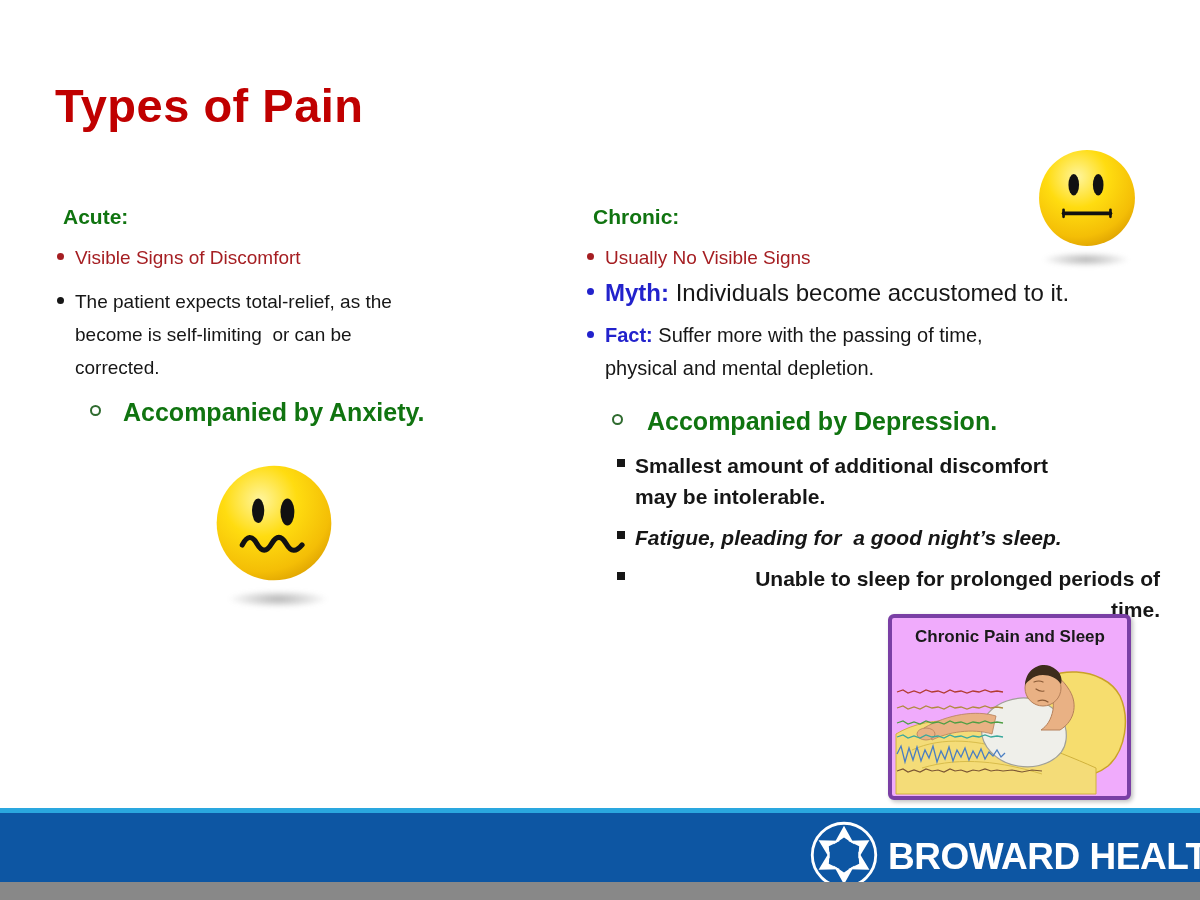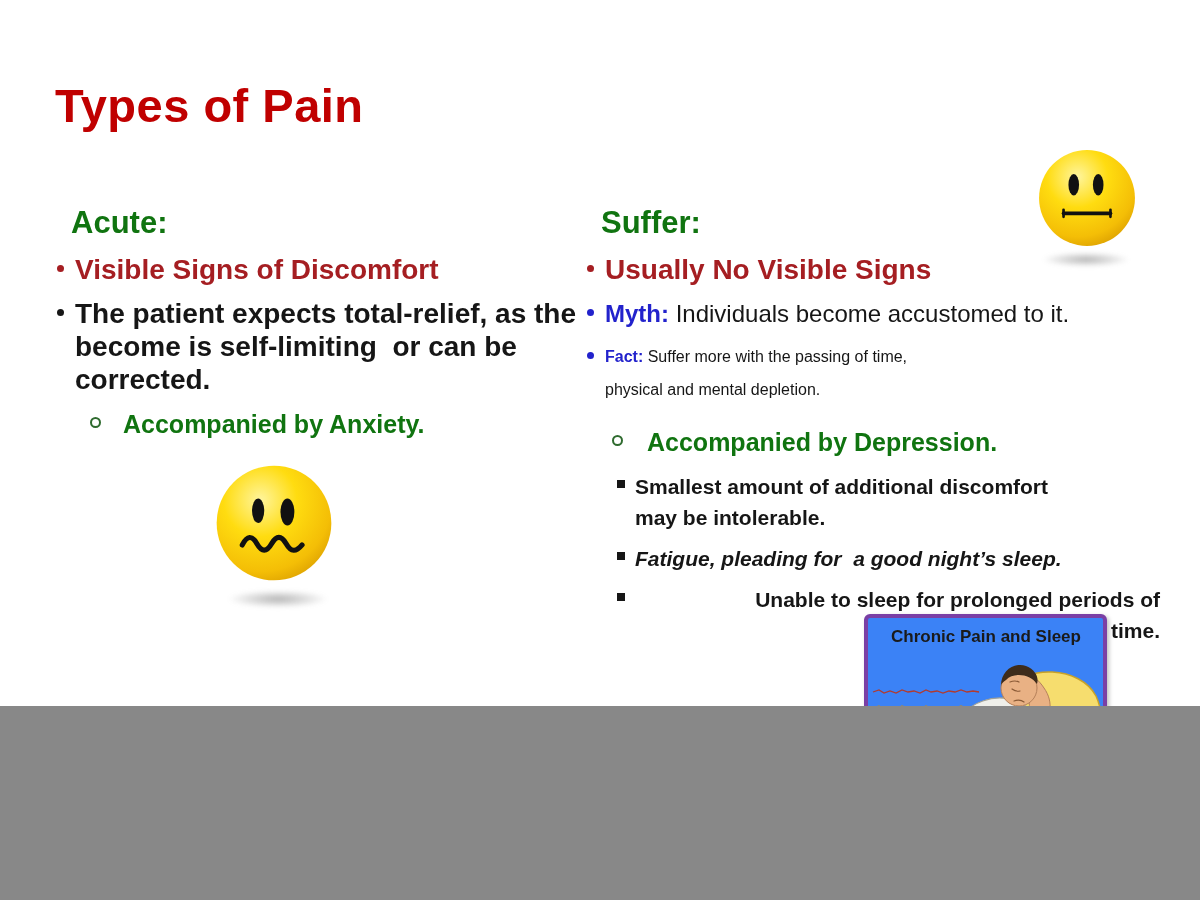--- a/index.html
+++ b/index.html
@@ -1,40 +1,40 @@
 <!DOCTYPE html>
 <html style="--title-red: #C00000; --dark-red: #A51E22; --green: #107410; --green-dark: #2F6B2F; --blue: #2222CC; --ink: #161616; --purple: #7A3FA5; --footer-blue: #0D56A3; --footer-stripe: #2AA7DF; --smiley-yellow: #FFD900;"><head>
 <meta charset="utf-8">
 <style>
   html,body { margin:0; padding:0; }
   body { font-family: "Liberation Sans", "DejaVu Sans", sans-serif; background:#888; }
   .slide {
-    position:relative; width:1200px; height:706px; background:#ffffff;
+    position:relative; width:1200px; height:882px; background:#ffffff;
     overflow:hidden; margin:0 auto;
   }
   .page-title {
     position:absolute; left:55px; top:78px;
     font-size:47px; font-weight:700; color:var(--title-red, #C00000);
     letter-spacing:.5px;
   }
   .col { position:absolute; top:205px; }
   .col-acute { left:55px; width:520px; }
   .col-chronic { left:585px; width:575px; }
   .heading {
-    font-size:31px; font-weight:700; color:var(--green, #107410);
-    margin:0 0 12px 16px;
+    font-size:21px; font-weight:700; color:var(--green, #107410);
+    margin:0 0 12px 8px;
   }
   .brow { position:relative; margin:0; }
   .dot {
     position:absolute; left:2px; top:12px; width:7px; height:7px; border-radius:50%;
     background:var(--ink, #161616);
   }
   .dot.red { background:var(--dark-red, #A51E22); }
   .dot.blue { background:var(--blue, #2222CC); }
-  .btext { margin-left:20px; font-size:28px; font-weight:700; line-height:33px;
+  .btext { margin-left:20px; font-size:19px; font-weight:400; line-height:33px;
     color:var(--ink,#161616); }
   .btext.red { color:var(--dark-red, #A51E22); }
   .mixed { font-weight:400; }
   .mixed .lbl { font-weight:700; color:var(--blue, #2222CC); }
   .line, .t { white-space:pre; }
   .sub-row { position:relative; }
   .ocirc {
     position:absolute; top:9px; width:11px; height:11px; border-radius:50%;
     border:2px solid var(--green-dark, #2F6B2F); box-sizing:border-box; background:transparent;
   }
@@ -48,22 +48,22 @@
 
   .smiley { position:absolute; }
   .smiley svg { display:block; }
   .smiley-shadow {
     position:absolute; border-radius:50%;
     background:radial-gradient(closest-side, rgba(110,110,110,.5), rgba(110,110,110,0));
     filter:blur(2px);
   }
 
   .sleep-card {
-    position:absolute; left:864px; top:614px; width:243px; height:186px;
-    background:#3b82f6; border:4px solid var(--purple, #7A3FA5); border-radius:6px;
+    position:absolute; left:888px; top:614px; width:243px; height:186px;
+    background:#f0abfc; border:4px solid var(--purple, #7A3FA5); border-radius:6px;
     box-sizing:border-box; box-shadow:2px 2px 4px rgba(0,0,0,.25);
   }
   .sleep-card svg { display:block; width:100%; height:100%; }
 
   .footer-stripe {
     position:absolute; left:0; top:808px; width:1200px; height:5px;
     background:var(--footer-stripe, #2AA7DF);
   }
   .footer-bar {
     position:absolute; left:0; top:813px; width:1200px; height:87px;
@@ -120,37 +120,37 @@
       </defs>
       <circle cx="50" cy="50" r="47" fill="url(#sg1)"></circle>
       <ellipse cx="37" cy="40" rx="5" ry="10" fill="#111"></ellipse>
       <ellipse cx="61" cy="41" rx="5.7" ry="11" fill="#111"></ellipse>
       <path d="M24,68 c4,-8 8,-8 12,-1 c4,7 8,7 12,0 c4,-7 8,-7 12,0 c4,7 8,7 13,1" fill="none" stroke="#111" stroke-width="4.2" stroke-linecap="round"></path>
     </svg>
   </div>
   <div class="smiley-shadow" style="left:228px; top:590px; width:100px; height:18px;"></div>
 
   <div class="col col-chronic">
-    <div class="heading">Suffer:</div>
+    <div class="heading">Chronic:</div>
 
     <div class="brow" style="margin-top:4px;">
       <span class="dot red"></span>
       <div class="btext red line">Usually No Visible Signs</div>
     </div>
 
-    <div class="brow" style="margin-top:11px;">
+    <div class="brow" style="margin-top:2px;">
       <span class="dot blue"></span>
       <div class="btext mixed" style="font-size:24px;">
         <span class="lbl t">Myth:</span><span class="t"> Individuals become accustomed to it.</span>
       </div>
     </div>
 
     <div class="brow" style="margin-top:10px;">
       <span class="dot blue"></span>
-      <div class="btext mixed" style="font-size:16px;">
+      <div class="btext mixed" style="font-size:20px;">
         <div class="line"><span class="lbl t">Fact:</span><span class="t"> Suffer more with the passing of time,</span></div>
         <div class="line">physical and mental depletion.</div>
       </div>
     </div>
 
     <div class="sub-row" style="margin-top:13px;">
       <span class="ocirc" style="left:27px;"></span>
       <div class="sub-text line" style="margin-left:62px;margin-top:20px;">Accompanied by Depression.</div>
     </div>
 

